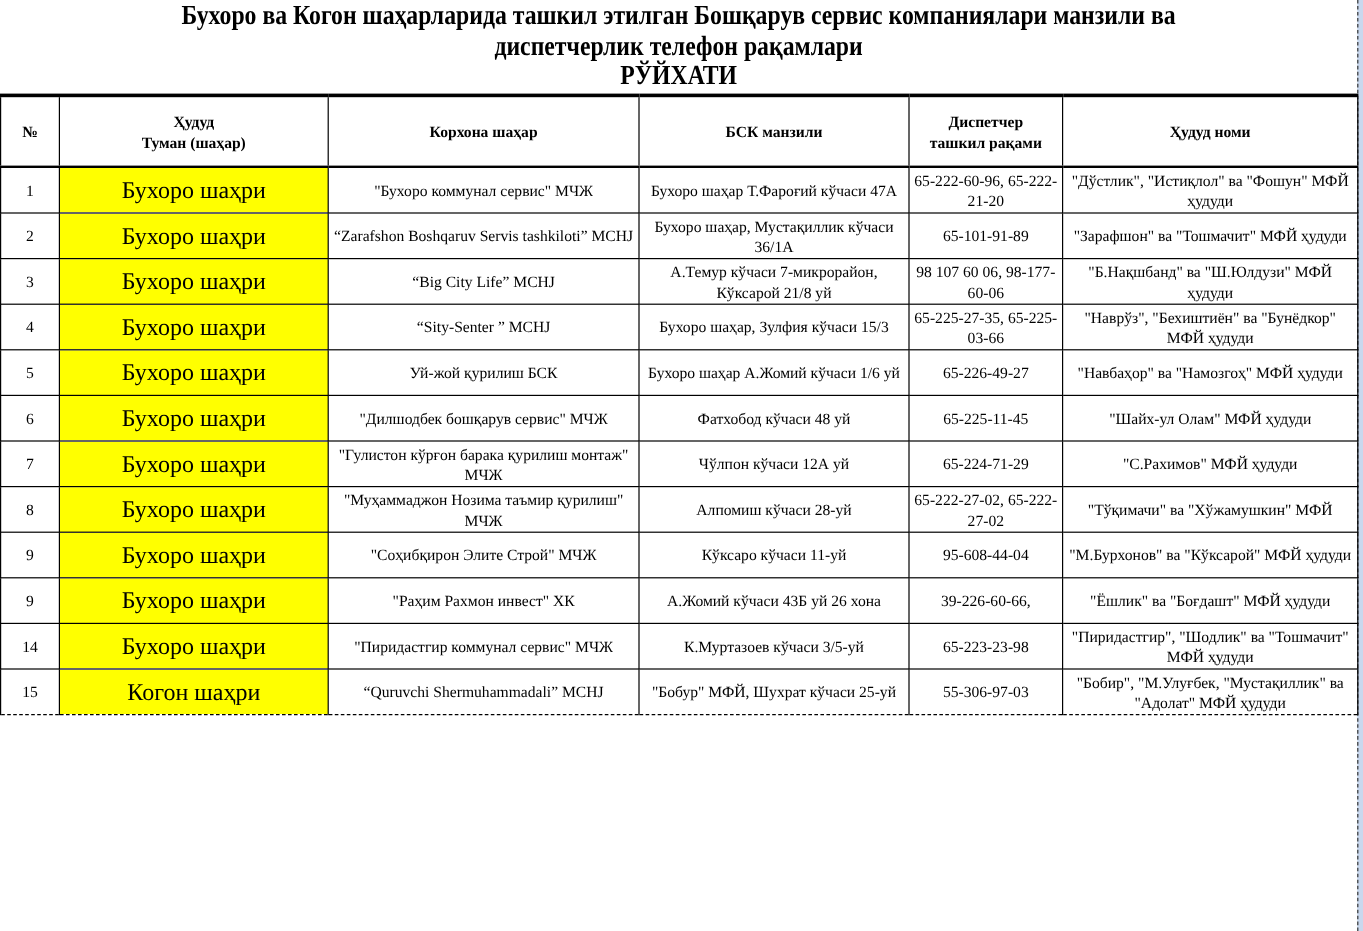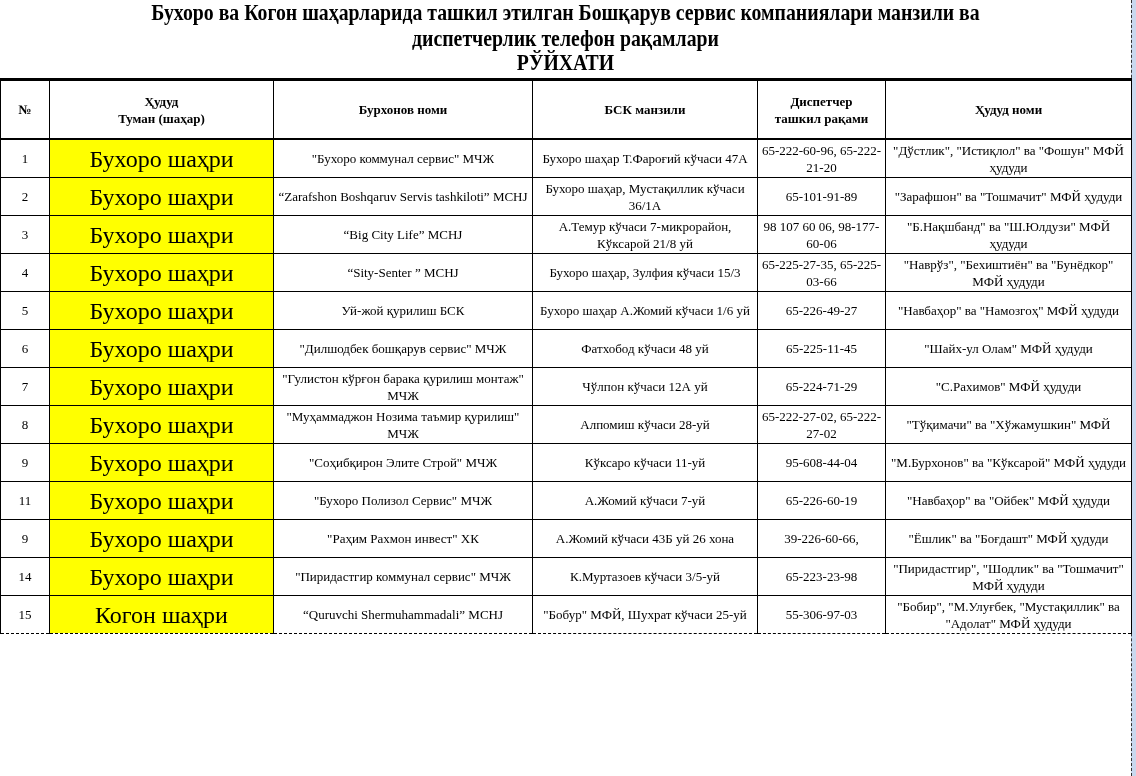--- a/index.html
+++ b/index.html
@@ -72,21 +72,21 @@
       text-align: center;
       vertical-align: middle;
       font-size: 13px;
       line-height: 17px;
       padding: 0 2px;
       overflow: hidden;
     }
     table.registry td.num { font-size: 13px; }
     table.registry td.region {
       background: #ffff00;
-      font-size: 24px;
+      font-size: 20px;
       line-height: 22px;
     }
     table.registry tr:last-child td {
       border-bottom: 1px dashed #000;
     }
   </style>
 </head>
 <body>
 
 <div class="right-margin"></div>
@@ -106,21 +106,21 @@
       <col class="c-phone">
       <col class="c-area">
   </colgroup>
   <thead>
     <tr>
       <th>№</th>
       <th>
         <span>Ҳудуд</span><br>
         <span>Туман (шаҳар)</span>
       </th>
-      <th>Бурхонов номи</th>
+      <th>Корхона шаҳар</th>
       <th>БСК манзили</th>
       <th>
         <span>Диспетчер</span><br>
         <span>ташкил рақами</span>
       </th>
       <th>Ҳудуд номи</th>
     </tr>
   </thead>
   <tbody id="rows">
       <tr>
@@ -189,28 +189,20 @@
       </tr>
       <tr>
         <td class="num">9</td>
         <td class="region">Бухоро шаҳри</td>
         <td class="company">"Соҳибқирон Элите Строй" МЧЖ</td>
         <td class="address">Кўксаро кўчаси 11-уй</td>
         <td class="phone">95-608-44-04</td>
         <td class="area">"М.Бурхонов" ва "Кўксарой" МФЙ ҳудуди</td>
       </tr>
       <tr>
-        <td class="num">11</td>
-        <td class="region">Бухоро шаҳри</td>
-        <td class="company">"Бухоро Полизол Сервис" МЧЖ</td>
-        <td class="address">А.Жомий кўчаси 7-уй</td>
-        <td class="phone">65-226-60-19</td>
-        <td class="area">"Навбаҳор" ва "Ойбек" МФЙ ҳудуди</td>
-      </tr>
-      <tr>
         <td class="num">9</td>
         <td class="region">Бухоро шаҳри</td>
         <td class="company">"Раҳим Рахмон  инвест" ХК</td>
         <td class="address">А.Жомий кўчаси 43Б уй 26 хона</td>
         <td class="phone">39-226-60-66,</td>
         <td class="area">"Ёшлик" ва "Боғдашт" МФЙ ҳудуди</td>
       </tr>
       <tr>
         <td class="num">14</td>
         <td class="region">Бухоро шаҳри</td>

